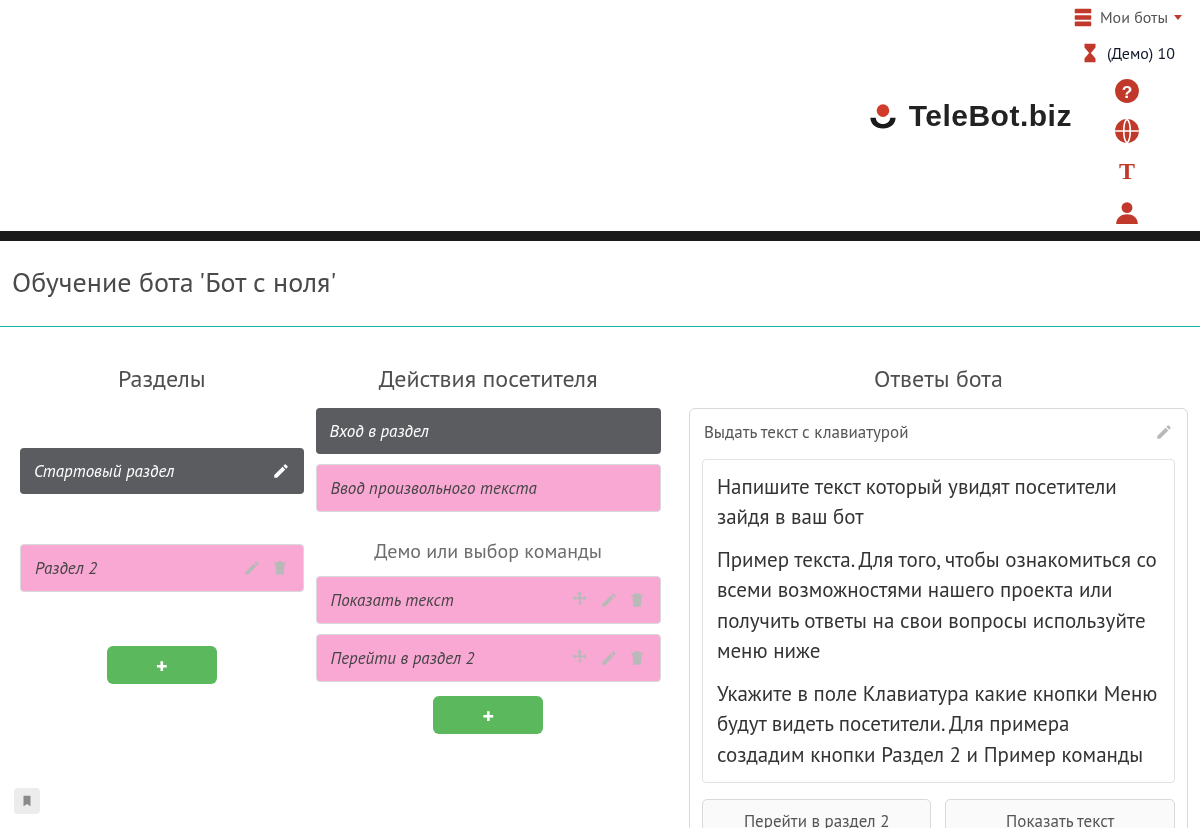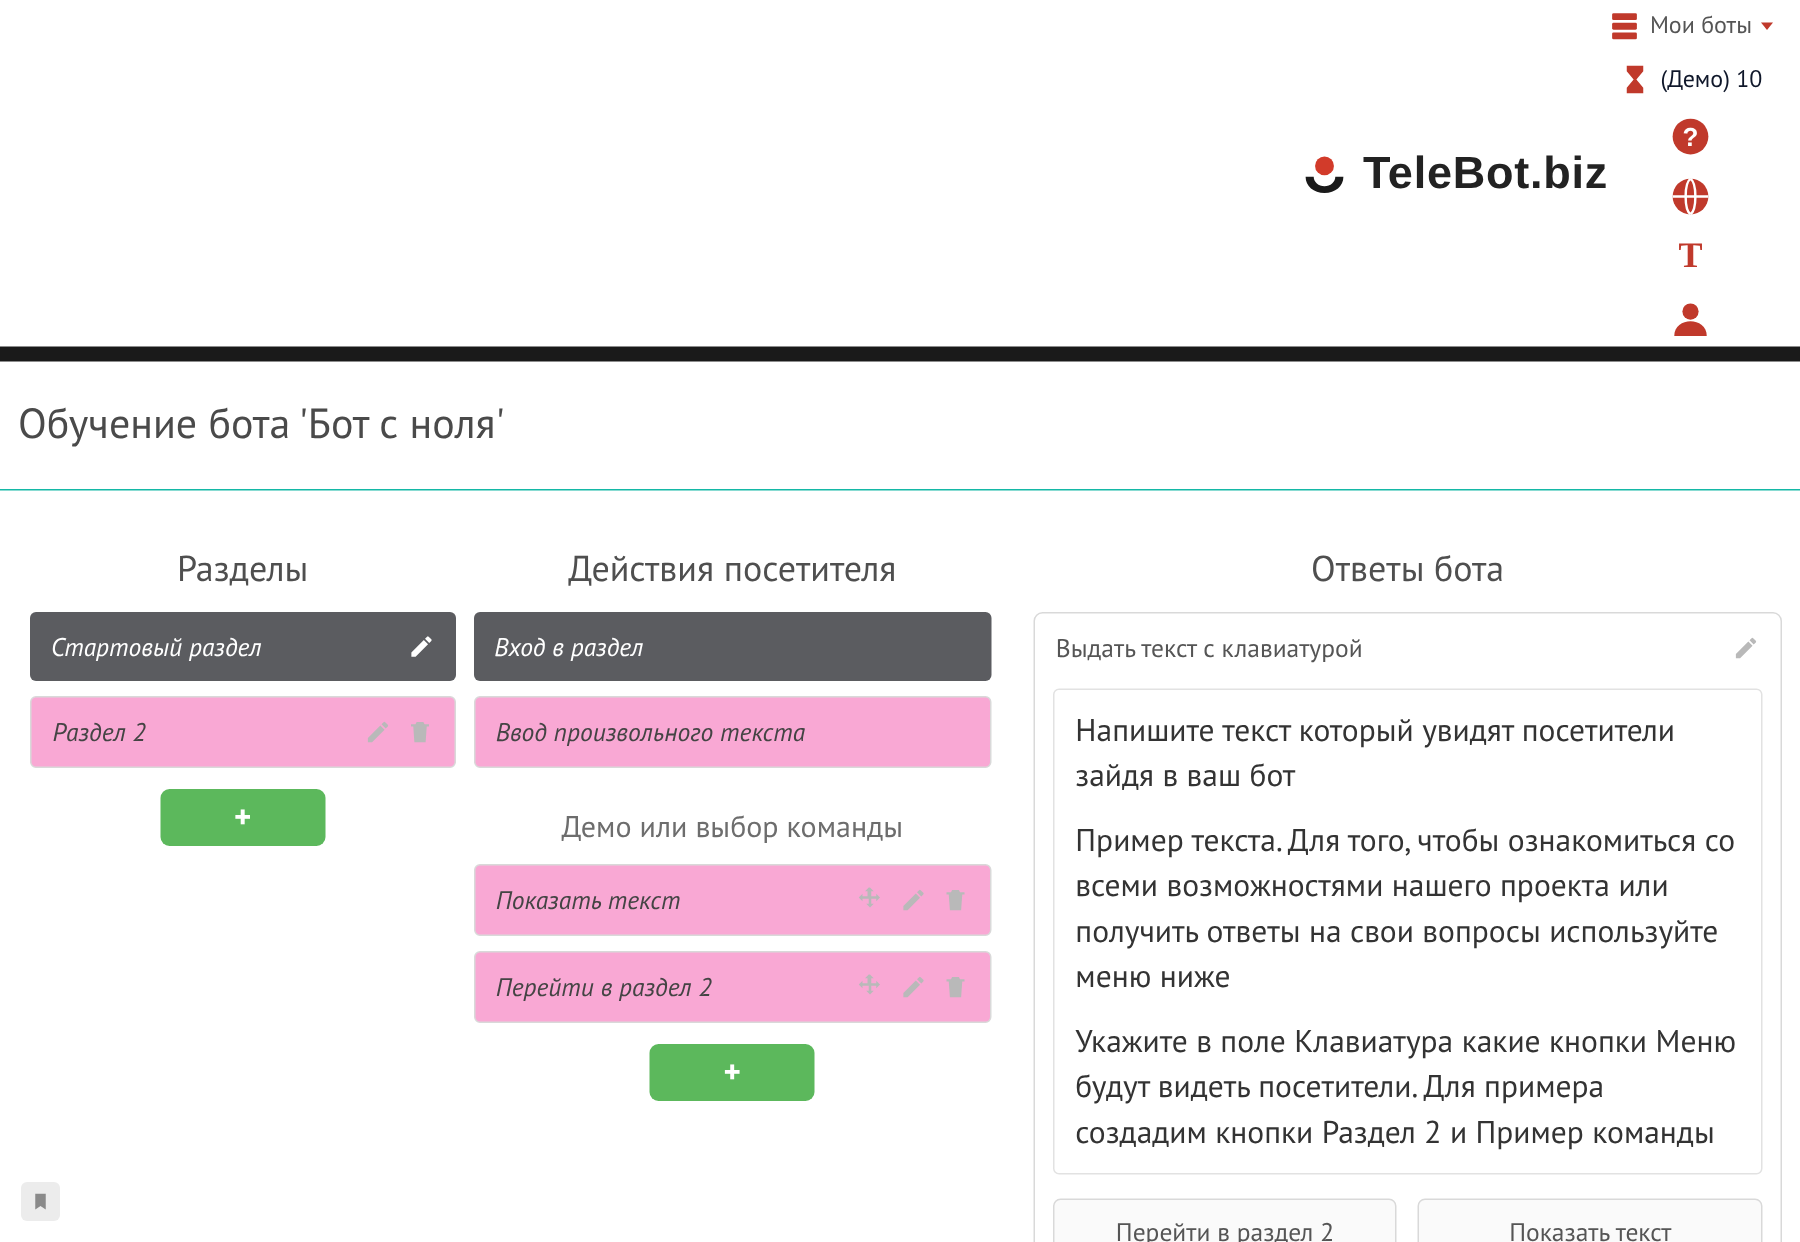--- a/index.html
+++ b/index.html
@@ -42,21 +42,21 @@
     font-size: 28px; color:#4a4a4a; font-weight:400;
     padding: 22px 12px 26px 12px;
     border-bottom: 1px solid #14b8a6;
   }
   
   .workspace {
     display:flex; align-items:flex-start; gap:12px;
     padding: 36px 12px 20px 20px;
   }
   .col { display:flex; flex-direction:column; }
-  .col-sections { width: 284px; }
+  .col-sections { width: 284px; gap: 40px; }
   .col-actions  { width: 346px; }
   .col-answers  { width: 500px; margin-left: 16px;}
   .col-title {
     text-align:center; font-size:24px; color:#4f4f4f; font-weight:400;
     margin-bottom: 14px;
   }
   .subhead {
     text-align:center; font-size:20px; color:#6d6d6d; font-weight:400;
     margin: 16px 0 12px 0;
   }

